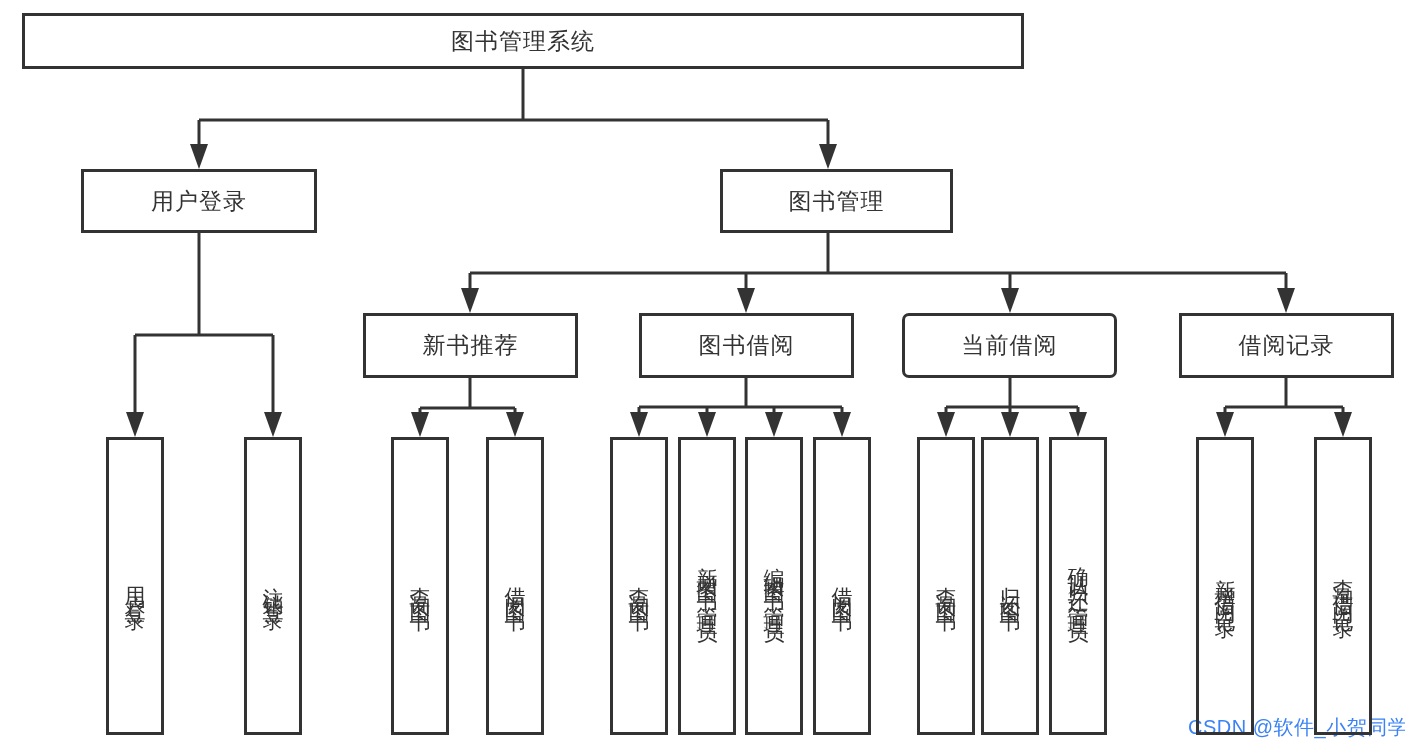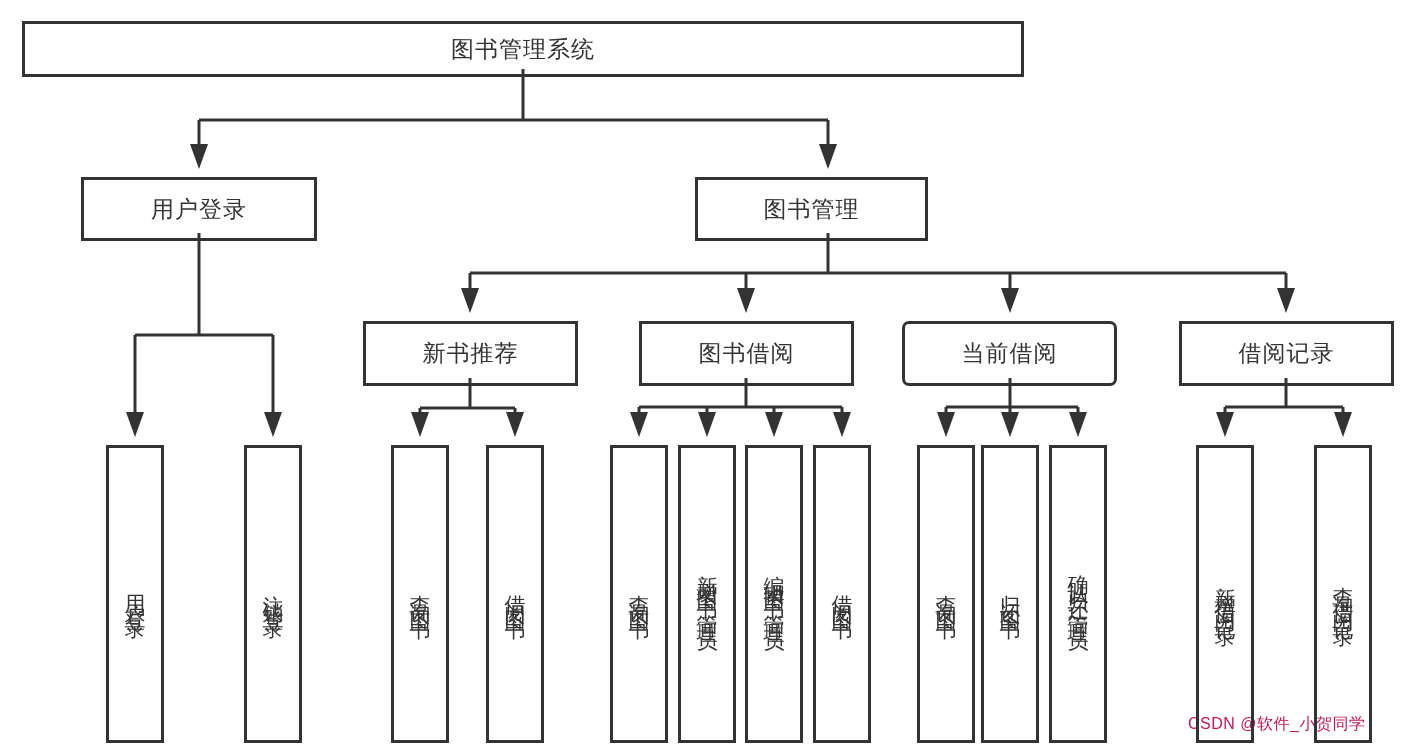--- a/index.html
+++ b/index.html
@@ -19,61 +19,60 @@
   .box {
     position: absolute;
     box-sizing: border-box;
     border: 3px solid #333333;
     background: transparent;
     display: flex;
     align-items: center;
     justify-content: center;
     color: #333333;
     z-index: 2;
-    margin-top: 8px;
   }
   .hlabel {
     font-size: 23px;
     letter-spacing: 1px;
     white-space: nowrap;
   }
   .vlabel {
     writing-mode: vertical-rl;
     text-orientation: mixed;
     font-size: 21px;
     letter-spacing: 8px;
     white-space: nowrap;
     color: #333333;
   }
   
   .b-root  { left: 22px;   top: 13px;  width: 1002px; height: 56px; }
   
   .b-l2a   { left: 81px;   top: 169px; width: 236px;  height: 64px; }
-  .b-l2b   { left: 695px;  top: 169px; width: 233px;  height: 64px; }
+  .b-l2b   { left: 720px;  top: 169px; width: 233px;  height: 64px; }
   
   .l3      { top: 313px; width: 215px; height: 65px; }
   .b-l3a   { left: 363px; }
   .b-l3b   { left: 639px; font-family: Liberation Serif, serif; }
   .b-l3c   { left: 902px; border-radius: 7px; }
   .b-l3d   { left: 1179px; }
   
   .leaf    { top: 437px; width: 58px; height: 298px; }
   .b-g1a { left: 106px; }  .b-g1b { left: 244px; }
   .b-g2a { left: 391px; }  .b-g2b { left: 486px; }
   .b-g3a { left: 610px; }  .b-g3b { left: 678px; }
   .b-g3c { left: 745px; }  .b-g3d { left: 813px; }
   .b-g4a { left: 917px; }  .b-g4b { left: 981px; }  .b-g4c { left: 1049px; }
   .b-g5a { left: 1196px; } .b-g5b { left: 1314px; }
   #watermark {
     position: absolute;
     left: 1188px;
     top: 714px;
     width: 210px;
-    font-size: 16px;
-    color: #be185d;
+    font-size: 20px;
+    color: #3b82f6;
     white-space: nowrap;
     z-index: 1;
     letter-spacing: 0.5px;
   }
 </style>
 </head>
 <body>
 
 <div id="canvas">
 

